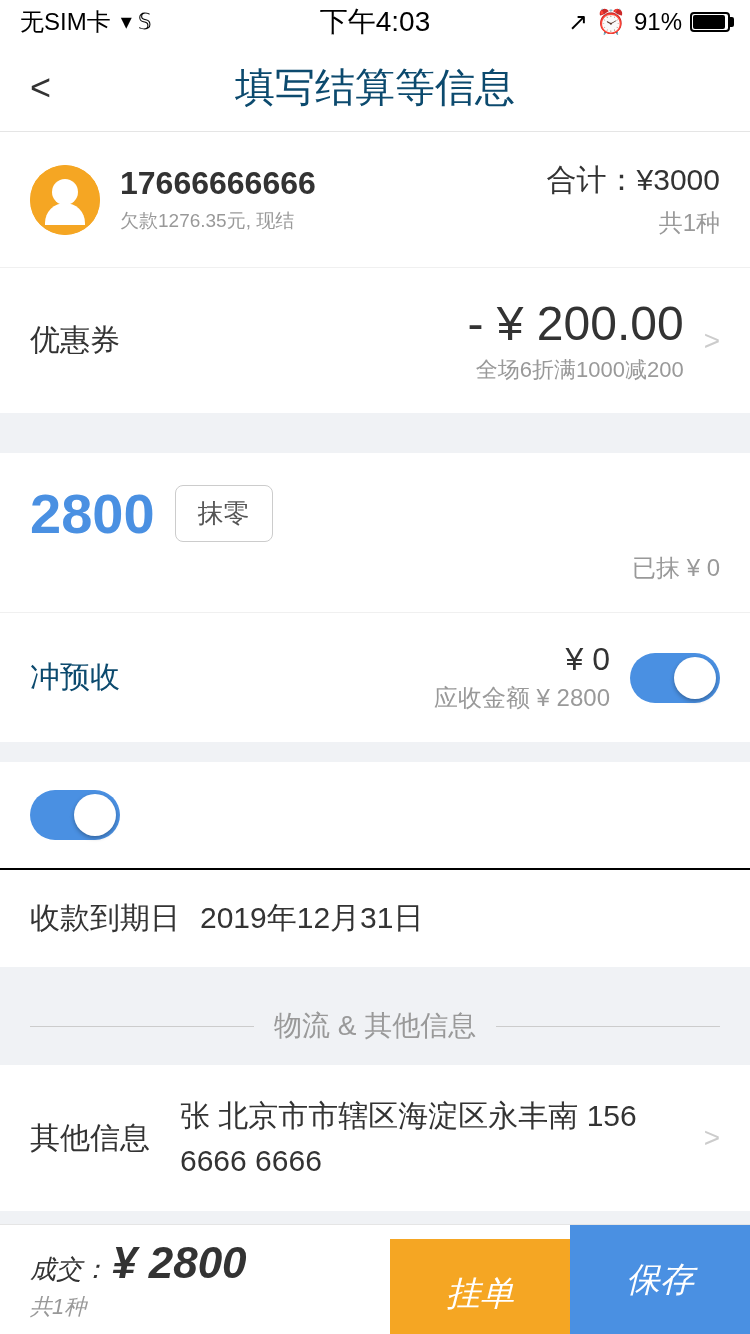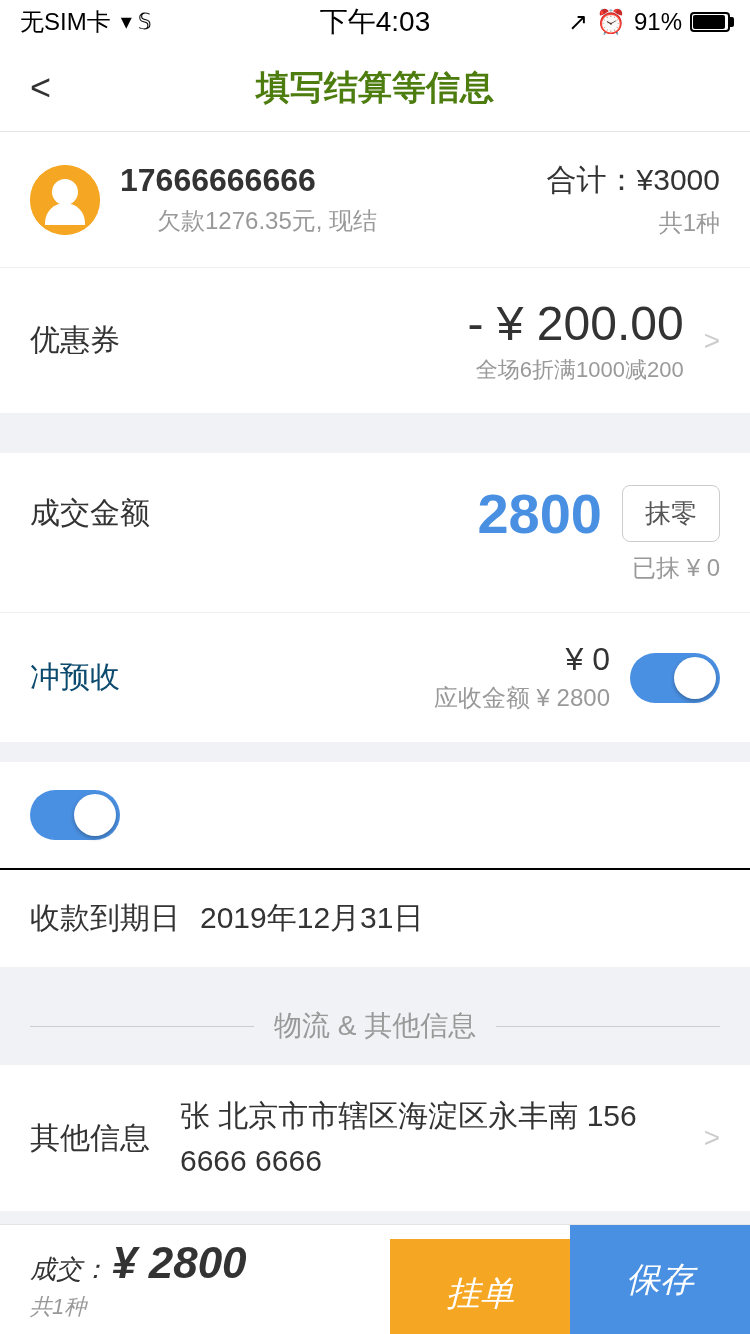--- a/index.html
+++ b/index.html
@@ -88,23 +88,23 @@
       position: relative;
     }
     .nav-back {
       position: absolute;
       left: 30px;
       font-size: 36px;
       color: #333;
       cursor: pointer;
     }
     .nav-title {
-      font-size: 34px;
-      font-weight: 700;
-      color: #4d7c0f;
+      font-size: 40px;
+      font-weight: 400;
+      color: #0c4a6e;
     }
 
     
     .content {
       padding-bottom: 120px;
     }
 
     
     .section {
       background: #fff;
@@ -163,24 +163,23 @@
       background: #fff;
       border-radius: 20px 20px 0 0;
     }
     .customer-info {}
     .customer-phone {
       font-size: 32px;
       font-weight: 600;
       color: #333;
     }
     .customer-sub {
-      font-size: 24px;
+      font-size: 19px;
       color: #999;
       margin-top: 6px;
-      margin-left: 37px;
     }
     .customer-right {
       text-align: right;
     }
     .total-amount {
       font-size: 30px;
       color: #333;
     }
     .total-count {
       font-size: 24px;
@@ -515,21 +514,20 @@
         </div>
         <span class="chevron-icon">&gt;</span>
       </div>
     </div>
   </div>
 
   <div class="divider-section"></div>
 
   <div class="deal-section">
     <div class="deal-row">
-      <span class="deal-label">成交金额</span>
       <div class="deal-right">
         <span class="deal-amount">2800</span>
         <button class="round-btn">抹零</button>
       </div>
     </div>
     <div class="deal-sub">已抹  ¥ 0</div>
   </div>
 
   <div class="prepay-section">
     <div class="prepay-row">

